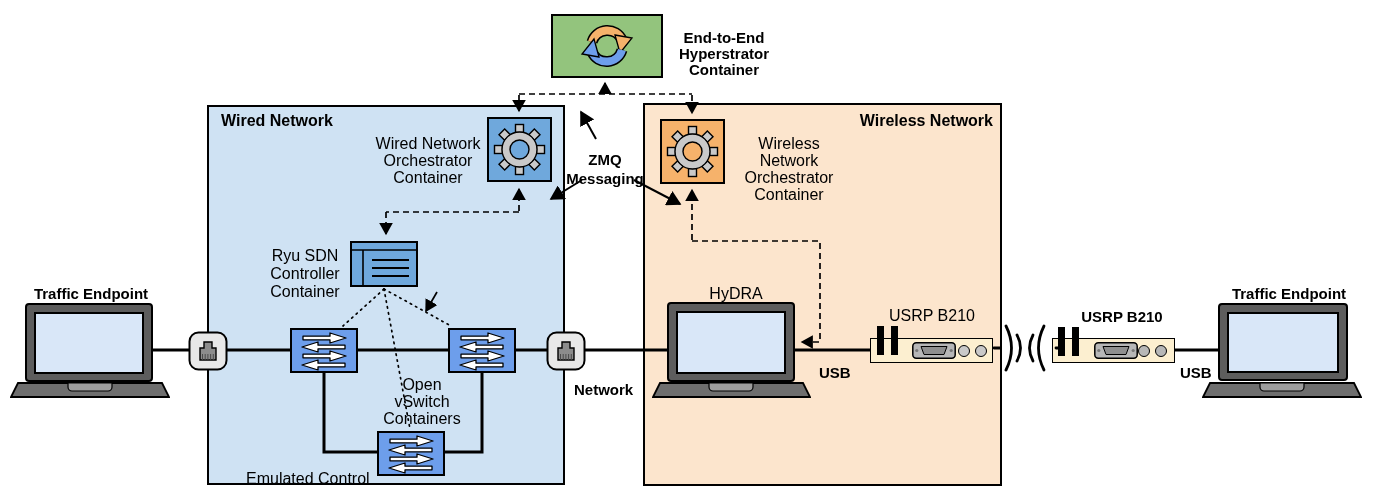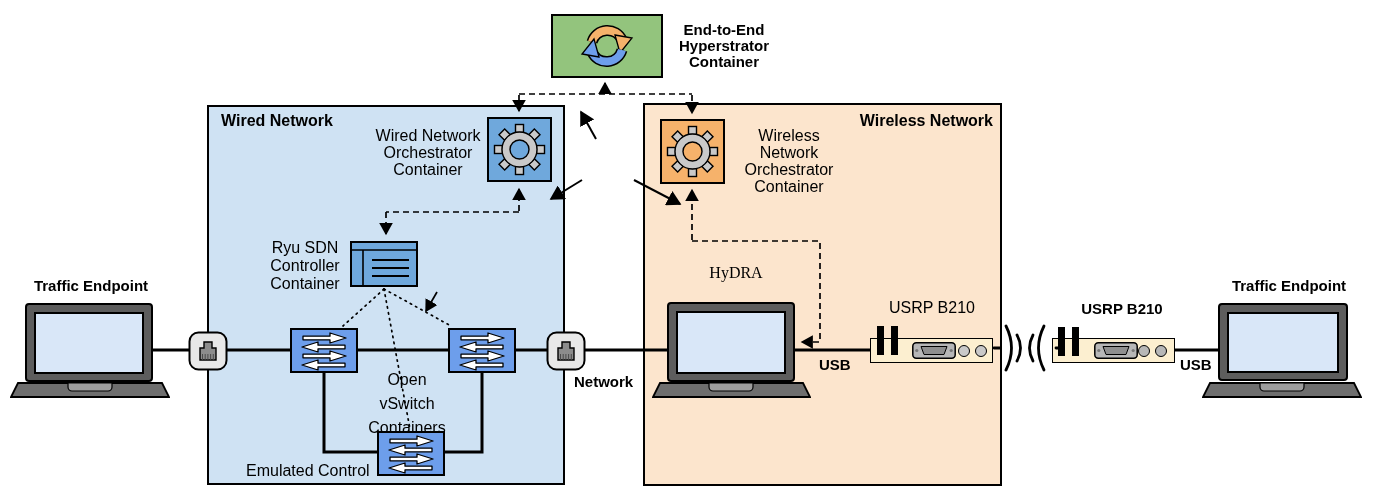--- a/index.html
+++ b/index.html
@@ -1,21 +1,21 @@
 <!DOCTYPE html>
 <html><head>
 <meta charset="utf-8">
 <style>
   html,body{margin:0;padding:0;background:#fff;}
   #canvas{position:relative;width:1378px;height:501px;background:#ffffff;overflow:hidden;
           font-family:"Liberation Sans",sans-serif;color:#000;}
   .region{position:absolute;border:2px solid #000;box-sizing:border-box;z-index:1;}
   .overlay{position:absolute;left:0;top:0;z-index:2;}
   .comp{position:absolute;z-index:3;}
-  .lbl{position:absolute;z-index:4;white-space:pre-line;line-height:18px;font-size:16px;}
+  .lbl{position:absolute;z-index:4;white-space:pre-line;line-height:18px;font-size:16px;margin-top:8px;}
   .ctr{text-align:center;}
   .b{font-weight:bold;}
   .region-title{font-size:16px;font-weight:bold;z-index:4;position:absolute;}
   .gearbox{position:absolute;z-index:3;}
   .lt-screen{position:absolute;background:#5d5d5d;border:2px solid #000;border-radius:4px;box-sizing:border-box;}
   .lt-display{position:absolute;left:7px;top:7px;right:7px;bottom:6px;background:#d9e7f8;border:2px solid #000;box-sizing:border-box;}
   .usrp-board{position:absolute;background:#fcefd0;border:1.6px solid #000;box-sizing:border-box;}
   .antenna{position:absolute;background:#000;}
   .port{position:absolute;width:12px;height:12px;border-radius:50%;background:#c9c9c9;border:1.6px solid #000;box-sizing:border-box;}
 </style>
@@ -227,35 +227,37 @@
 Container</div>
 
   <div class="lbl ctr" style="left:369px;top:127px;width:118px;line-height:17px;">Wired Network
 Orchestrator
 Container</div>
 
   <div class="lbl ctr" style="left:727px;top:127px;width:124px;line-height:17px;">Wireless Network
 Orchestrator
 Container</div>
 
+  <div class="lbl ctr b" style="left:559px;top:142px;width:92px;font-size:15px;line-height:19px;">ZMQ
+Messaging</div>
 
   <div class="lbl ctr" style="left:254px;top:239px;width:102px;">Ryu SDN
 Controller
 Container</div>
 
 
-  <div class="lbl ctr" style="left:360px;top:368px;width:94px;line-height:24px;">Open
+  <div class="lbl ctr" style="left:375px;top:368px;width:94px;line-height:17px;">Open
 vSwitch
 Containers</div>
 
   <div class="lbl" style="left:246px;top:462px;">Emulated Control</div>
 
   <div class="lbl b" style="left:574px;top:373px;font-size:15px;">Network</div>
 
-  <div class="lbl ctr" style="left:691px;top:264px;width:90px;font-family:Liberation Serif, serif;">HyDRA</div>
+  <div class="lbl ctr" style="left:691px;top:277px;width:90px;">HyDRA</div>
 
   <div class="lbl b" style="left:819px;top:356px;font-size:15px;">USB</div>
 
   <div class="lbl b" style="left:1180px;top:356px;font-size:15px;">USB</div>
 
   <div class="lbl ctr" style="left:878px;top:299px;width:108px;">USRP B210</div>
 
   <div class="lbl ctr b" style="left:1068px;top:300px;width:108px;font-size:15px;">USRP B210</div>
 
   <div class="lbl ctr b" style="left:21px;top:277px;width:140px;font-size:15px;">Traffic Endpoint</div>

